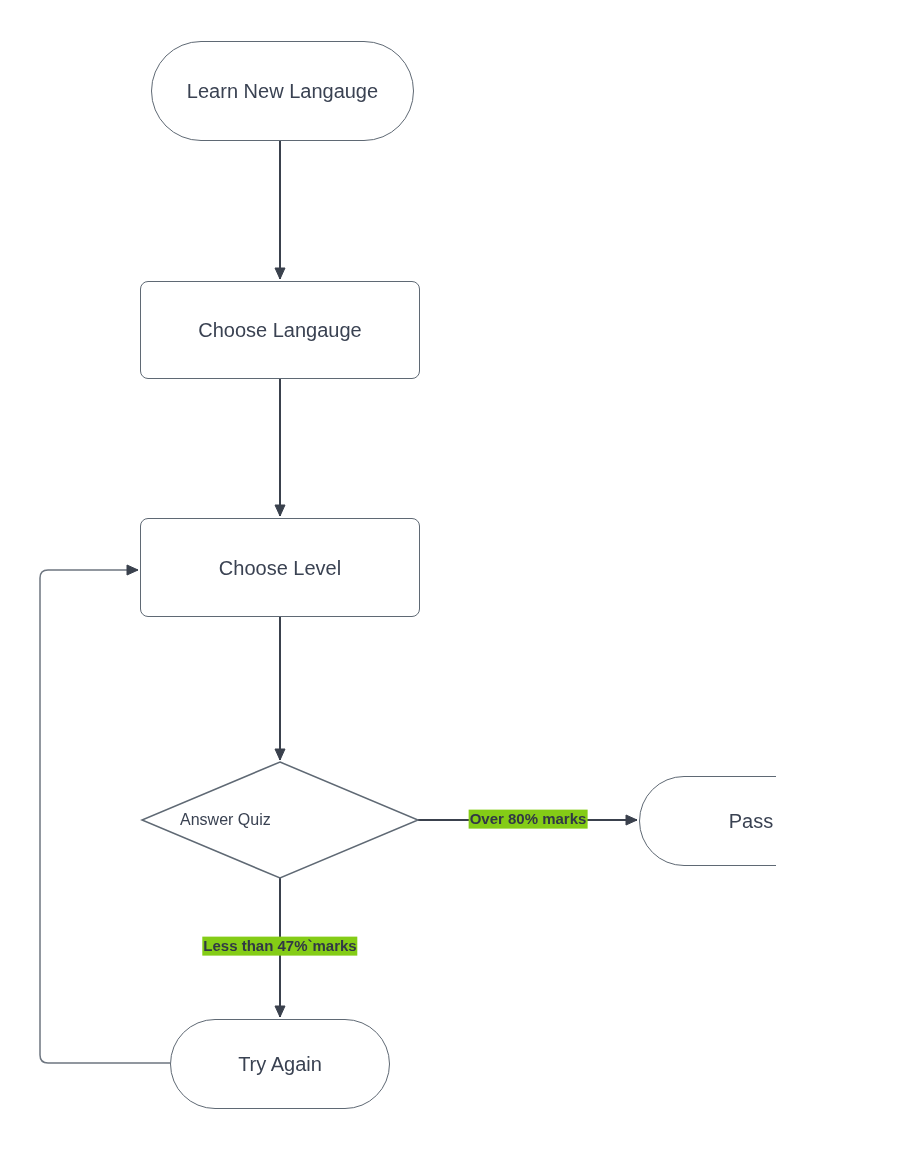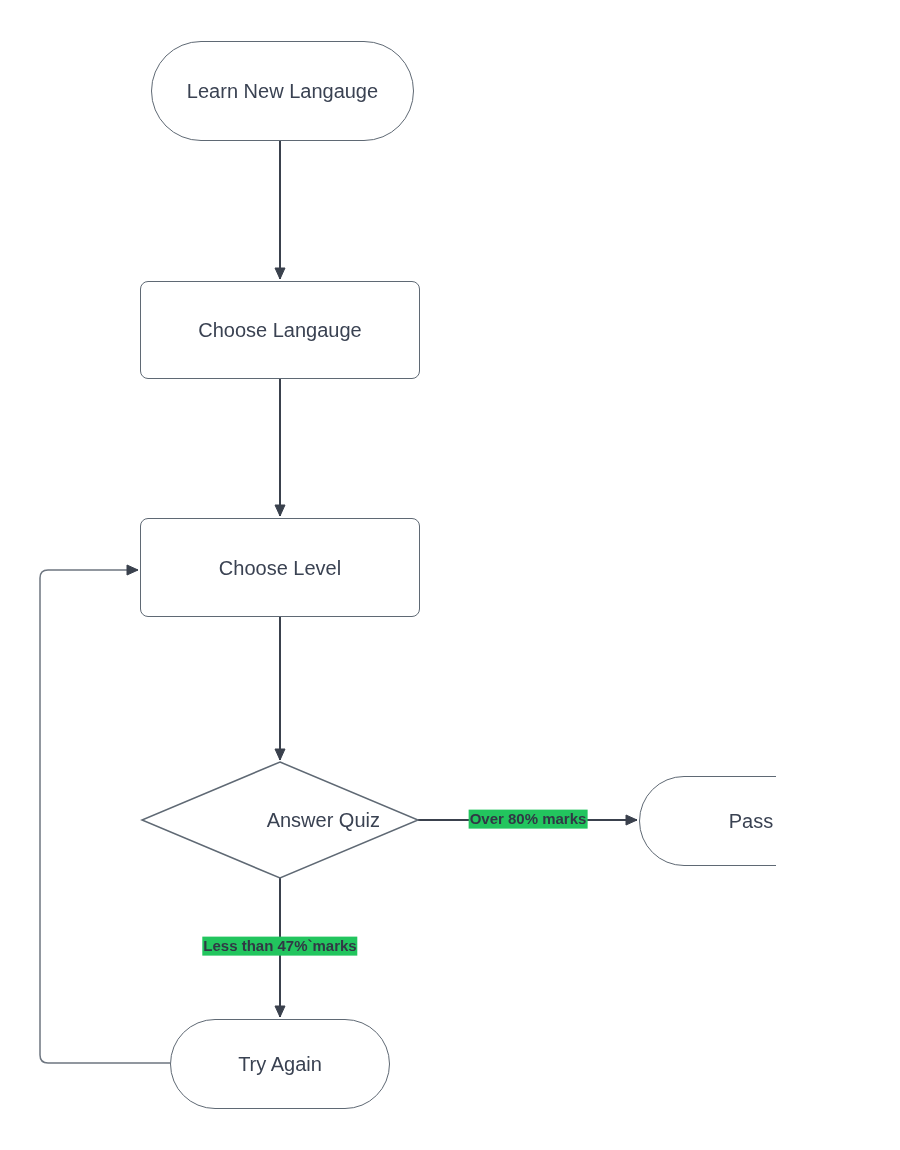--- a/index.html
+++ b/index.html
@@ -36,28 +36,28 @@
     line-height: 1.2;
   }
   .terminator { border-radius: 50px; }
   .process { border-radius: 8px; }
   .diamond-label {
     position: absolute;
     border: none;
     background: transparent;
     display: flex;
     align-items: center;
-    justify-content: flex-end;
+    justify-content: flex-start;
     color: #3a4252;
-    font-size: 20px;
+    font-size: 16px;
   }
   .edge-label {
     position: absolute;
     transform: translate(-50%, -50%);
-    background: #22c55e;
+    background: #84cc16;
     color: #313845;
     font-size: 15px;
     font-weight: bold;
     white-space: nowrap;
     padding: 0 1px;
     line-height: 1.25;
   }
   
   #node-learn   { left: 151px; top: 41px;  width: 263px; height: 100px; }
   #node-chlang  { left: 140px; top: 281px; width: 280px; height: 98px;  }

